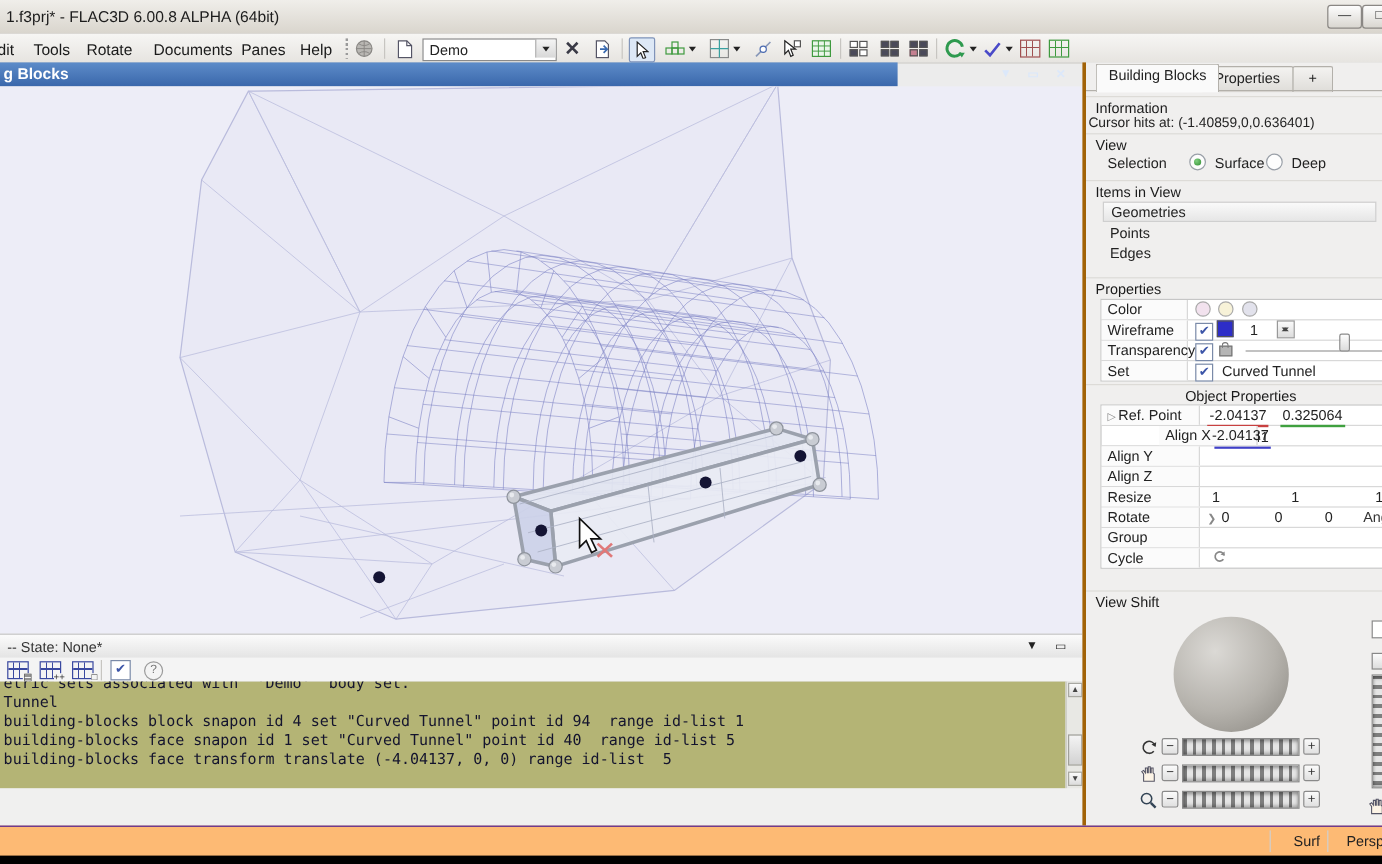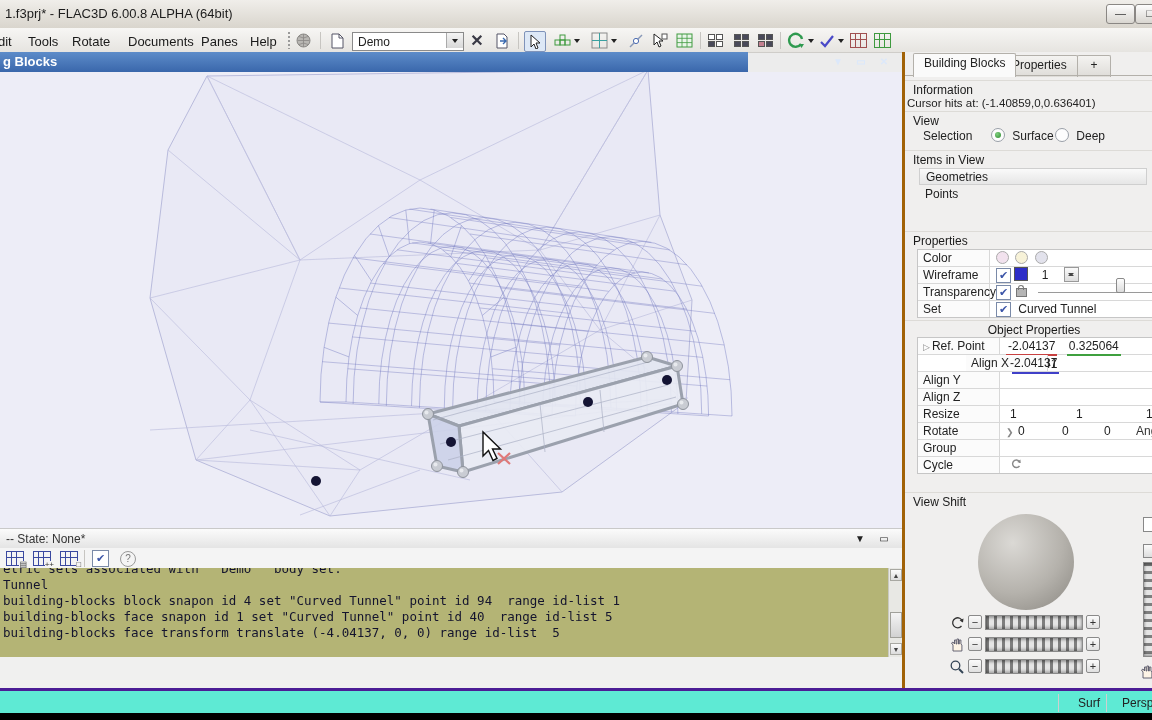--- a/index.html
+++ b/index.html
@@ -97,21 +97,21 @@
   .hthumb{position:absolute;top:-6px;width:7px;height:13px;background:linear-gradient(#fdfdfd,#dcdcdc);
     border:1px solid #8a8a8a;border-radius:2px;}
   .sphere{position:absolute;width:96px;height:96px;border-radius:50%;
     background:radial-gradient(circle at 36% 30%,#dbd9d5,#b5b2ac 55%,#8d8a84 95%);}
   .ribbed{position:absolute;height:15px;border:1px solid #8a8a8a;box-sizing:border-box;
     background:repeating-linear-gradient(90deg,#7e7e7e 0 3px,#e5e5e5 3px 8px);
     box-shadow:inset 0 2px 3px rgba(0,0,0,.35), inset 0 -2px 3px rgba(0,0,0,.25);}
   .ribbed.vert{background:repeating-linear-gradient(#7e7e7e 0 3px,#e5e5e5 3px 8px);width:15px;}
   .pm{position:absolute;width:14px;height:14px;border:1px solid #8a8a8a;border-radius:2px;
     background:linear-gradient(#fbfbfb,#e0e0e0);text-align:center;line-height:12px;font-size:11px;color:#333;box-sizing:border-box;}
-  .statusbar{left:0;top:688px;width:1152px;height:25px;background:#5eead4;border-top:3px solid #4c1d95;}
+  .statusbar{left:0;top:688px;width:1152px;height:25px;background:#fdba74;border-top:1px solid #4c1d95;}
   .statusbar .sep{position:absolute;top:3px;width:1px;height:18px;background:#cfcfcf;}
   .statusbar .lbl{position:absolute;top:5px;font-size:12px;color:#222;}
   .blackbar{left:0;top:713px;width:1152px;height:7px;background:#000;}
   .lockicon{display:inline-block;width:9px;height:7px;background:#b5b5b5;border:1px solid #777;
     position:relative;vertical-align:-1px;margin:0 2px;}
   .lockicon::before{content:"";position:absolute;left:1px;top:-4px;width:4px;height:4px;
     border:1px solid #777;border-bottom:none;border-radius:3px 3px 0 0;}
   .expander{color:#888;font-size:9px;margin-right:2px;}
 </style>
 </head>
@@ -429,20 +429,21 @@
       <span style="margin-left:4px;">Surface</span>
     </div>
     <div style="position:absolute;left:150px;top:76px;">
       <span class="radio"></span>
       <span style="margin-left:4px;">Deep</span>
     </div>
 
     <div class="sec-h" style="top:98px;"><span>Items in View</span></div>
     <div class="listitem sel" style="top:116px;">Geometries</div>
     <div class="listitem" style="top:134px;">Points</div>
+    <div class="listitem" style="top:151px;">Edges</div>
 
     <div class="sec-h" style="top:179px;"><span>Properties</span></div>
     <div class="ptable" style="left:12px;top:197px;width:238px;">
       <div class="prow">
         <div class="plabel">Color</div>
         <div class="pval" style="left:78px;">
           <span class="swatch" style="background:#f2e2ee;"></span>
           <span class="swatch" style="background:#f7f2d8;"></span>
           <span class="swatch" style="background:#e2e2ec;"></span>
         </div>

